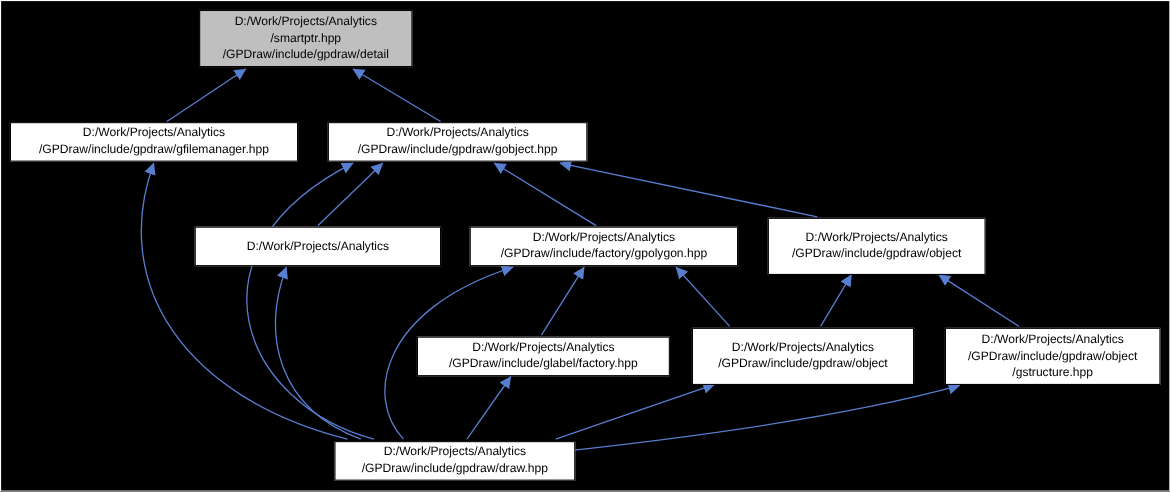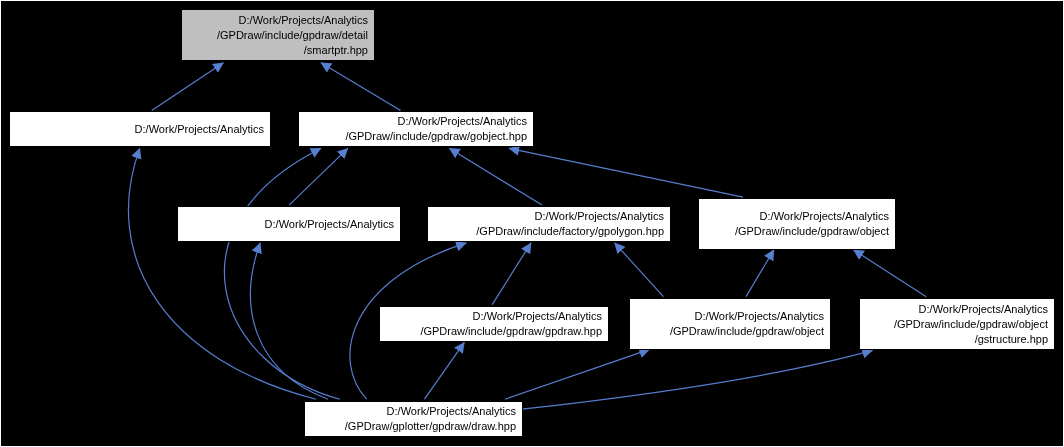--- a/index.html
+++ b/index.html
@@ -37,21 +37,21 @@
     line-height: 15px;
     color: #000000;
     cursor: pointer;
   }
   .node.highlight {
     background: #bfbfbf;
   }
   .node span {
     display: block;
     white-space: nowrap;
-    text-align: right;
+    text-align: center;
   }
 </style>
 </head>
 <body>
 
 <div id="canvas" style="background: rgb(0, 0, 0); border-color: rgb(255, 255, 255);">
   <svg id="edges" width="1064" height="447" viewBox="0 0 1064 447" xmlns="http://www.w3.org/2000/svg">
     <defs>
       <marker id="arrowhead" viewBox="0 0 10 10" refX="8.5" refY="5" markerWidth="10" markerHeight="10" orient="auto">
         <path id="arrowhead-path" d="M0,0.5 L9,5 L0,9.5 Z" fill="#577ECF"></path>
@@ -72,51 +72,52 @@
         <path d="M339,400 C218,368 162,228 320,148" fill="none" stroke="#577ECF" stroke-width="1.2" marker-end="url(#arrowhead)"></path>
         <path d="M366,400 C331,363 344,282 466,243" fill="none" stroke="#577ECF" stroke-width="1.2" marker-end="url(#arrowhead)"></path>
         <path d="M424,400 L464,343" fill="none" stroke="#577ECF" stroke-width="1.2" marker-end="url(#arrowhead)"></path>
         <path d="M505,400 L650,350" fill="none" stroke="#577ECF" stroke-width="1.2" marker-end="url(#arrowhead)"></path>
         <path d="M522,410 C676,393 798,372 874,351" fill="none" stroke="#577ECF" stroke-width="1.2" marker-end="url(#arrowhead)"></path>
       </g>
   </svg>
 
 <div class="node highlight" style="left: 180px; top: 8px; width: 194px; height: 52px; background: rgb(191, 191, 191); border-color: rgb(0, 0, 0);">
       <span>D:/Work/Projects/Analytics</span>
+      <span>/smartptr.hpp</span>
       <span>/GPDraw/include/gpdraw/detail</span>
-      <span>/smartptr.hpp</span>
     </div>
     <div class="node" style="left: 8px; top: 110px; width: 262px; height: 36px; background: rgb(255, 255, 255); border-color: rgb(0, 0, 0);">
       <span>D:/Work/Projects/Analytics</span>
+      <span>/GPDraw/include/gpdraw/gfilemanager.hpp</span>
     </div>
     <div class="node" style="left: 297px; top: 110px; width: 236px; height: 36px; background: rgb(255, 255, 255); border-color: rgb(0, 0, 0);">
       <span>D:/Work/Projects/Analytics</span>
       <span>/GPDraw/include/gpdraw/gobject.hpp</span>
     </div>
     <div class="node" style="left: 176px; top: 205px; width: 224px; height: 36px; background: rgb(255, 255, 255); border-color: rgb(0, 0, 0);">
       <span>D:/Work/Projects/Analytics</span>
     </div>
     <div class="node" style="left: 426px; top: 205px; width: 244px; height: 36px; background: rgb(255, 255, 255); border-color: rgb(0, 0, 0);">
       <span>D:/Work/Projects/Analytics</span>
       <span>/GPDraw/include/factory/gpolygon.hpp</span>
     </div>
     <div class="node" style="left: 697px; top: 197px; width: 198px; height: 52px; background: rgb(255, 255, 255); border-color: rgb(0, 0, 0);">
       <span>D:/Work/Projects/Analytics</span>
       <span>/GPDraw/include/gpdraw/object</span>
     </div>
     <div class="node" style="left: 378px; top: 305px; width: 230px; height: 36px; background: rgb(255, 255, 255); border-color: rgb(0, 0, 0);">
       <span>D:/Work/Projects/Analytics</span>
-      <span>/GPDraw/include/gpdraw/gpdraw.hpp</span>
+      <span>/GPDraw/include/glabel/factory.hpp</span>
     </div>
     <div class="node" style="left: 628px; top: 297px; width: 202px; height: 52px; background: rgb(255, 255, 255); border-color: rgb(0, 0, 0);">
       <span>D:/Work/Projects/Analytics</span>
       <span>/GPDraw/include/gpdraw/object</span>
     </div>
     <div class="node" style="left: 858px; top: 297px; width: 196px; height: 52px; background: rgb(255, 255, 255); border-color: rgb(0, 0, 0);">
       <span>D:/Work/Projects/Analytics</span>
       <span>/GPDraw/include/gpdraw/object</span>
       <span>/gstructure.hpp</span>
     </div>
     <div class="node" style="left: 303px; top: 400px; width: 219px; height: 36px; background: rgb(255, 255, 255); border-color: rgb(0, 0, 0);">
       <span>D:/Work/Projects/Analytics</span>
-      <span>/GPDraw/gplotter/gpdraw/draw.hpp</span>
+      <span>/GPDraw/include/gpdraw/draw.hpp</span>
     </div>
   </div>
 
 </body></html>

